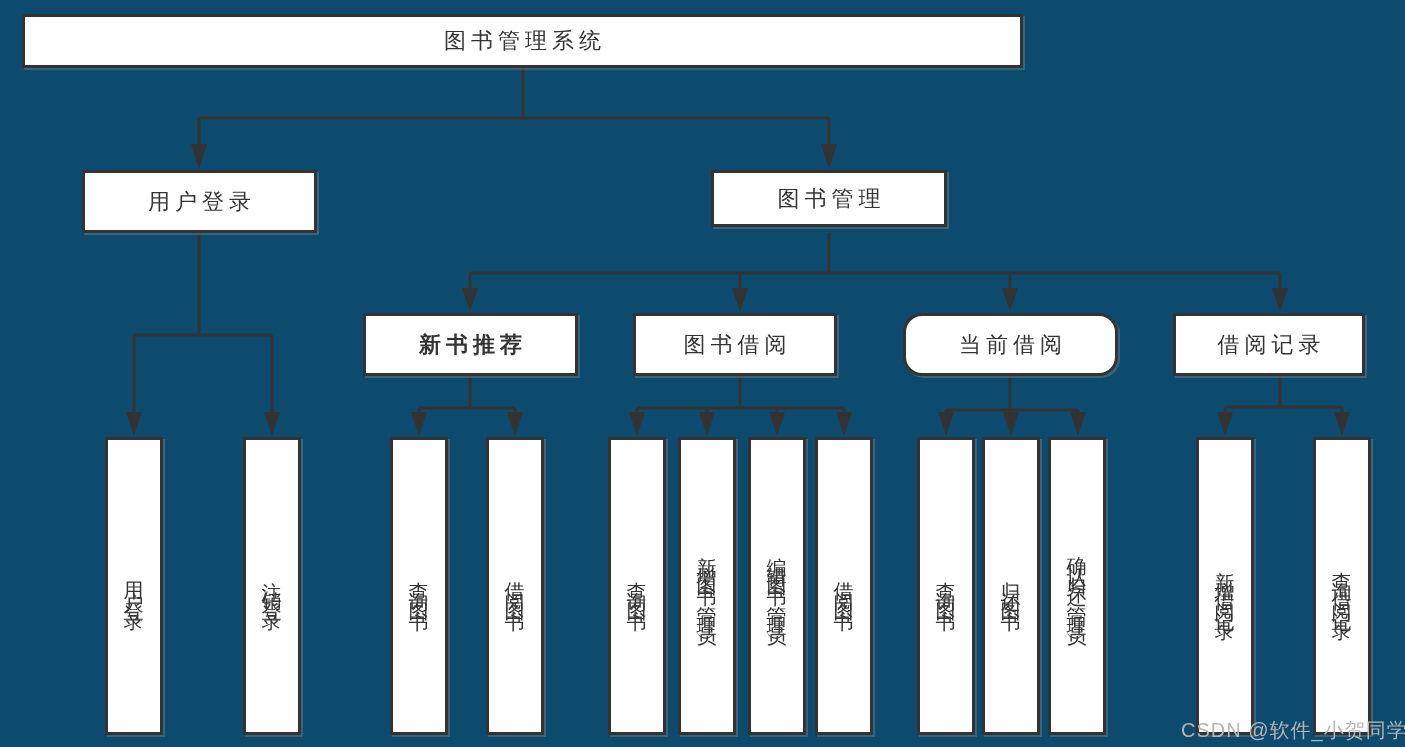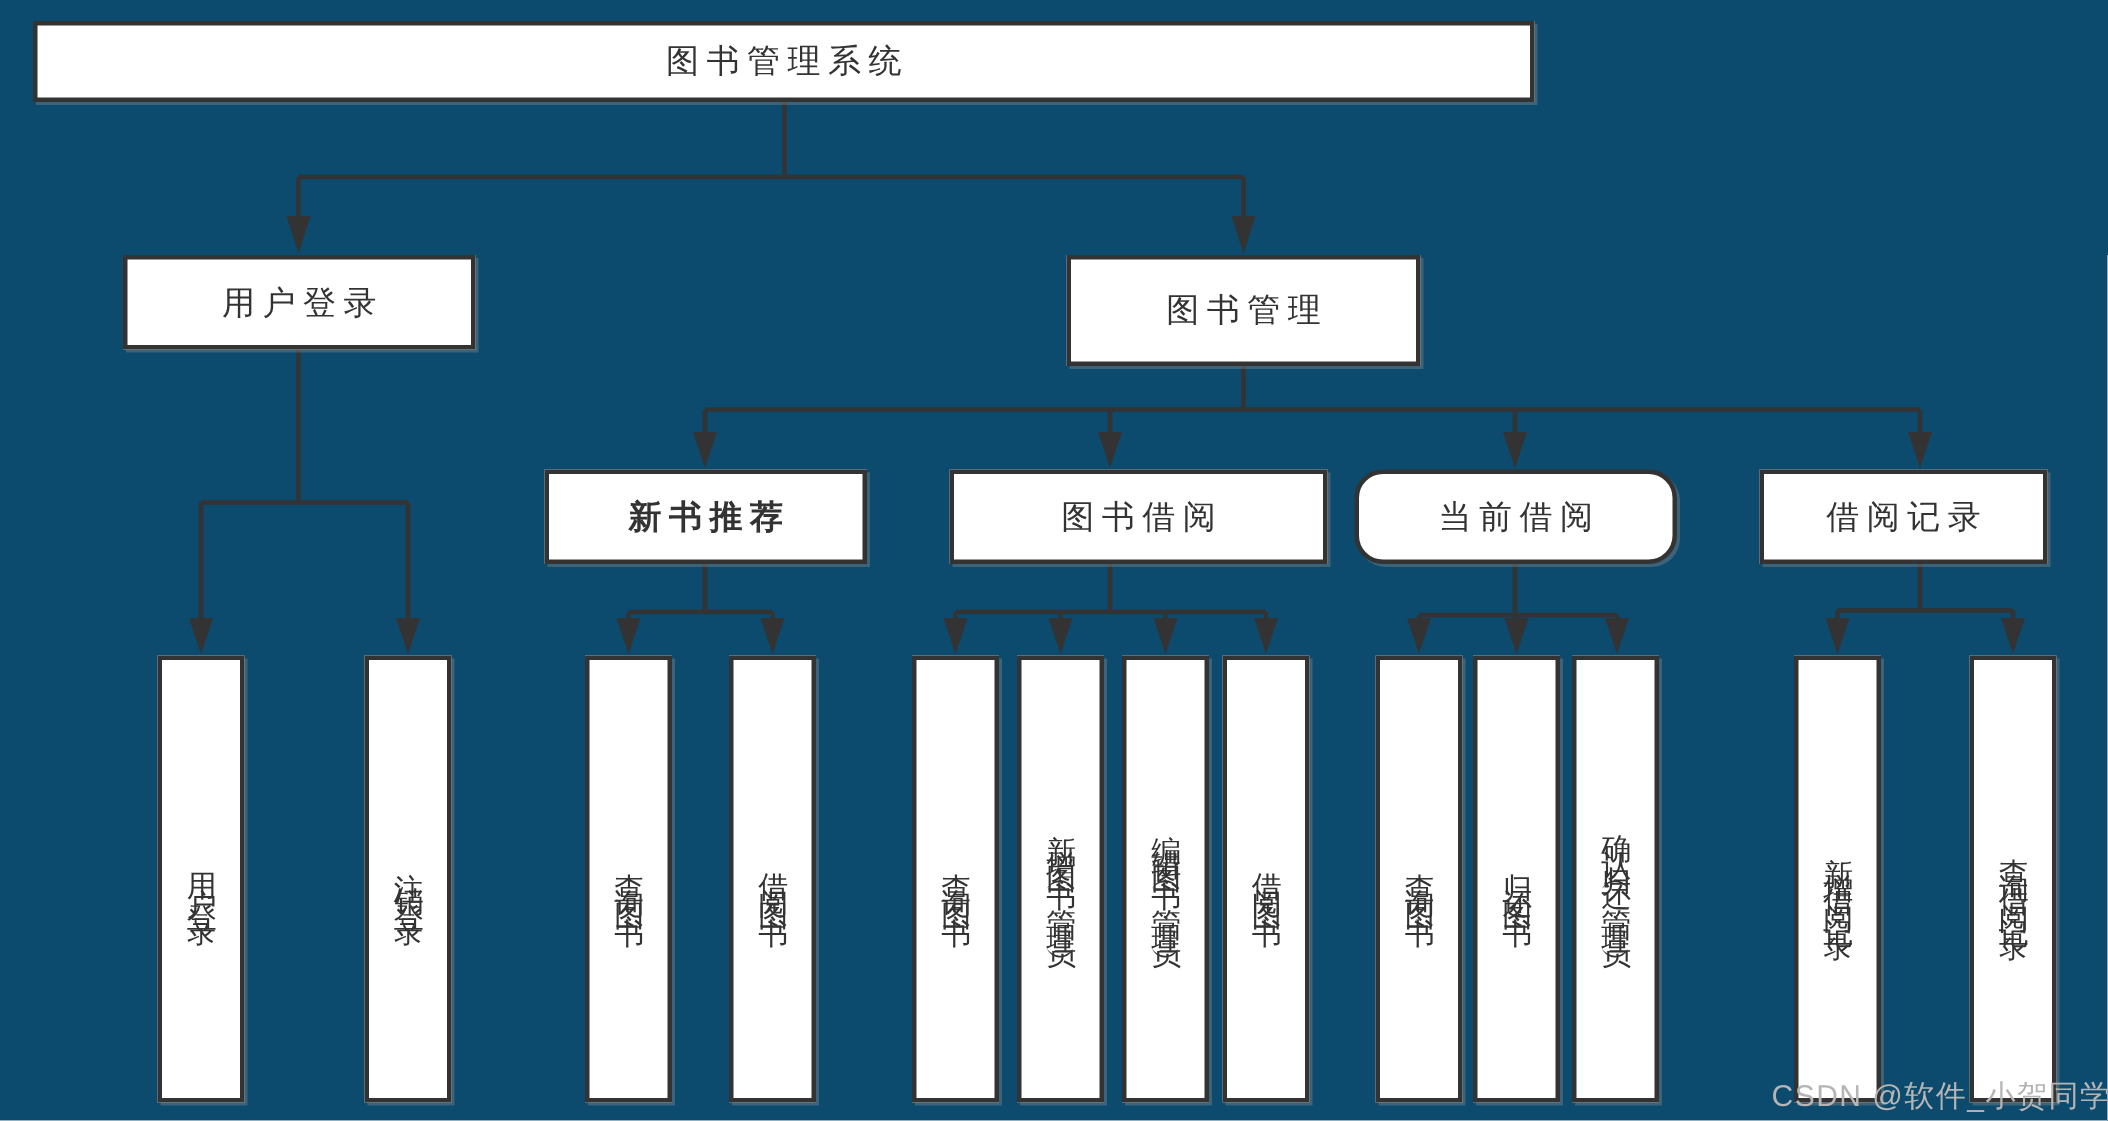--- a/index.html
+++ b/index.html
@@ -91,28 +91,28 @@
     </g>
   </svg>
 
   <div class="node hnode" style="left:22px;top:14px;width:1001px;height:54px;">
     <span class="lbl">图书管理系统</span>
   </div>
 
   <div class="node hnode" style="left:82px;top:170px;width:235px;height:63px;">
     <span class="lbl">用户登录</span>
   </div>
-  <div class="node hnode" style="left:711px;top:170px;width:236px;height:74px;">
+  <div class="node hnode" style="left:711px;top:170px;width:236px;height:57px;">
     <span class="lbl">图书管理</span>
   </div>
 
   <div class="node hnode" style="left:363px;top:313px;width:215px;height:63px;font-weight:bold;">
     <span class="lbl">新书推荐</span>
   </div>
-  <div class="node hnode" style="left:633px;top:313px;width:252px;height:63px;">
+  <div class="node hnode" style="left:633px;top:313px;width:204px;height:63px;">
     <span class="lbl">图书借阅</span>
   </div>
   <div class="node hnode" style="left:903px;top:313px;width:215px;height:63px;border-radius:19px;">
     <span class="lbl">当前借阅</span>
   </div>
   <div class="node hnode" style="left:1173px;top:313px;width:192px;height:63px;">
     <span class="lbl">借阅记录</span>
   </div>
 
   <div class="node vnode" style="left:105px;top:437px;width:58px;height:298px;">

